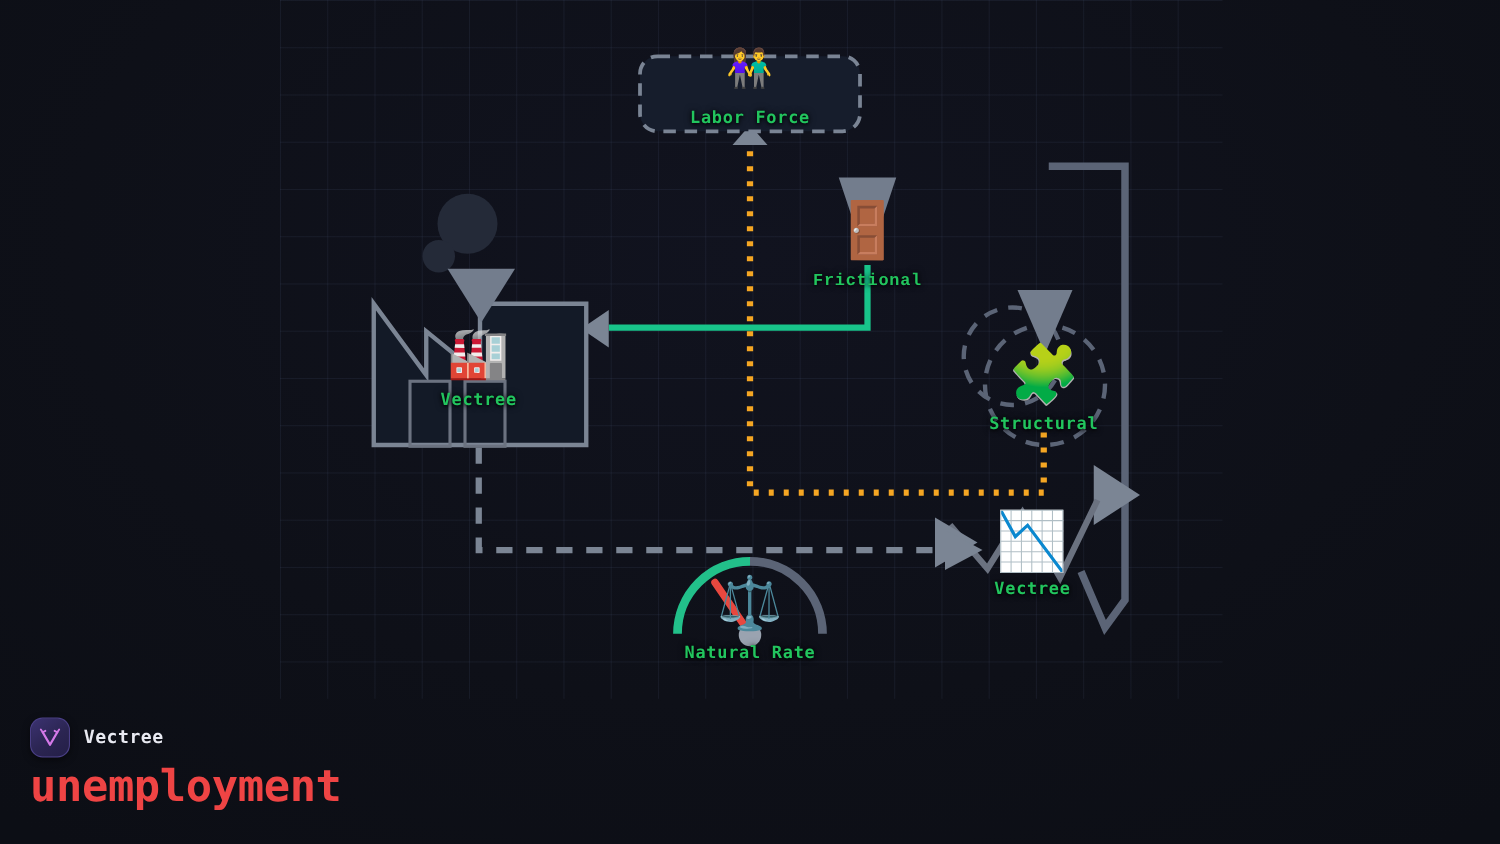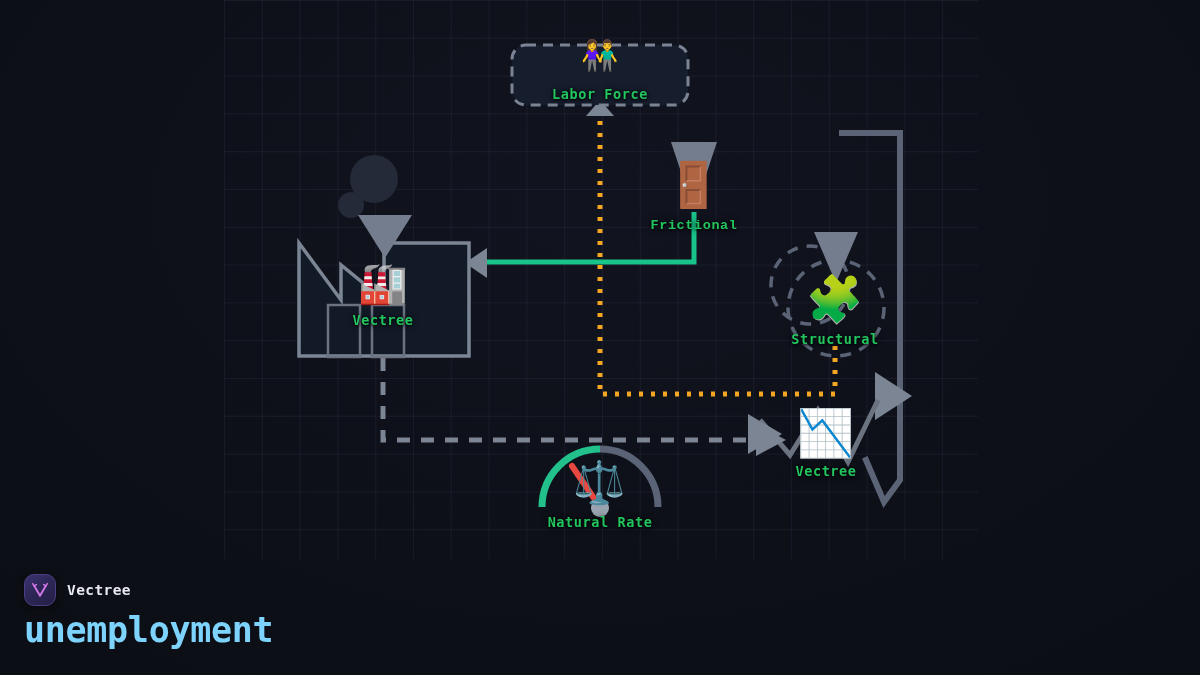--- a/index.html
+++ b/index.html
@@ -68,21 +68,21 @@
     display: flex; align-items: center; justify-content: center;
     box-shadow: 0 2px 6px rgba(0,0,0,0.5);
   }
   .brand-name {
     color: #e9eaf2; font-size: 14.5px; font-weight: 700;
     letter-spacing: 0.4px;
     font-family: "DejaVu Sans Mono", "Liberation Mono", monospace;
   }
   .page-title {
     position: absolute; left: 24px; top: 50px;
-    color: #7dd3fc; font-size: 35px; font-weight: 700;
+    color: #ef4444; font-size: 35px; font-weight: 700;
     letter-spacing: -0.3px;
     font-family: "DejaVu Sans Mono", "Liberation Mono", monospace;
   }
   .footer-url {
     position: absolute; right: 25px; top: 62px;
     color: #767b8a; font-size: 13.5px; letter-spacing: 0.2px;
     font-family: "DejaVu Sans Mono", "Liberation Mono", monospace;
   }
 </style>
 </head>

